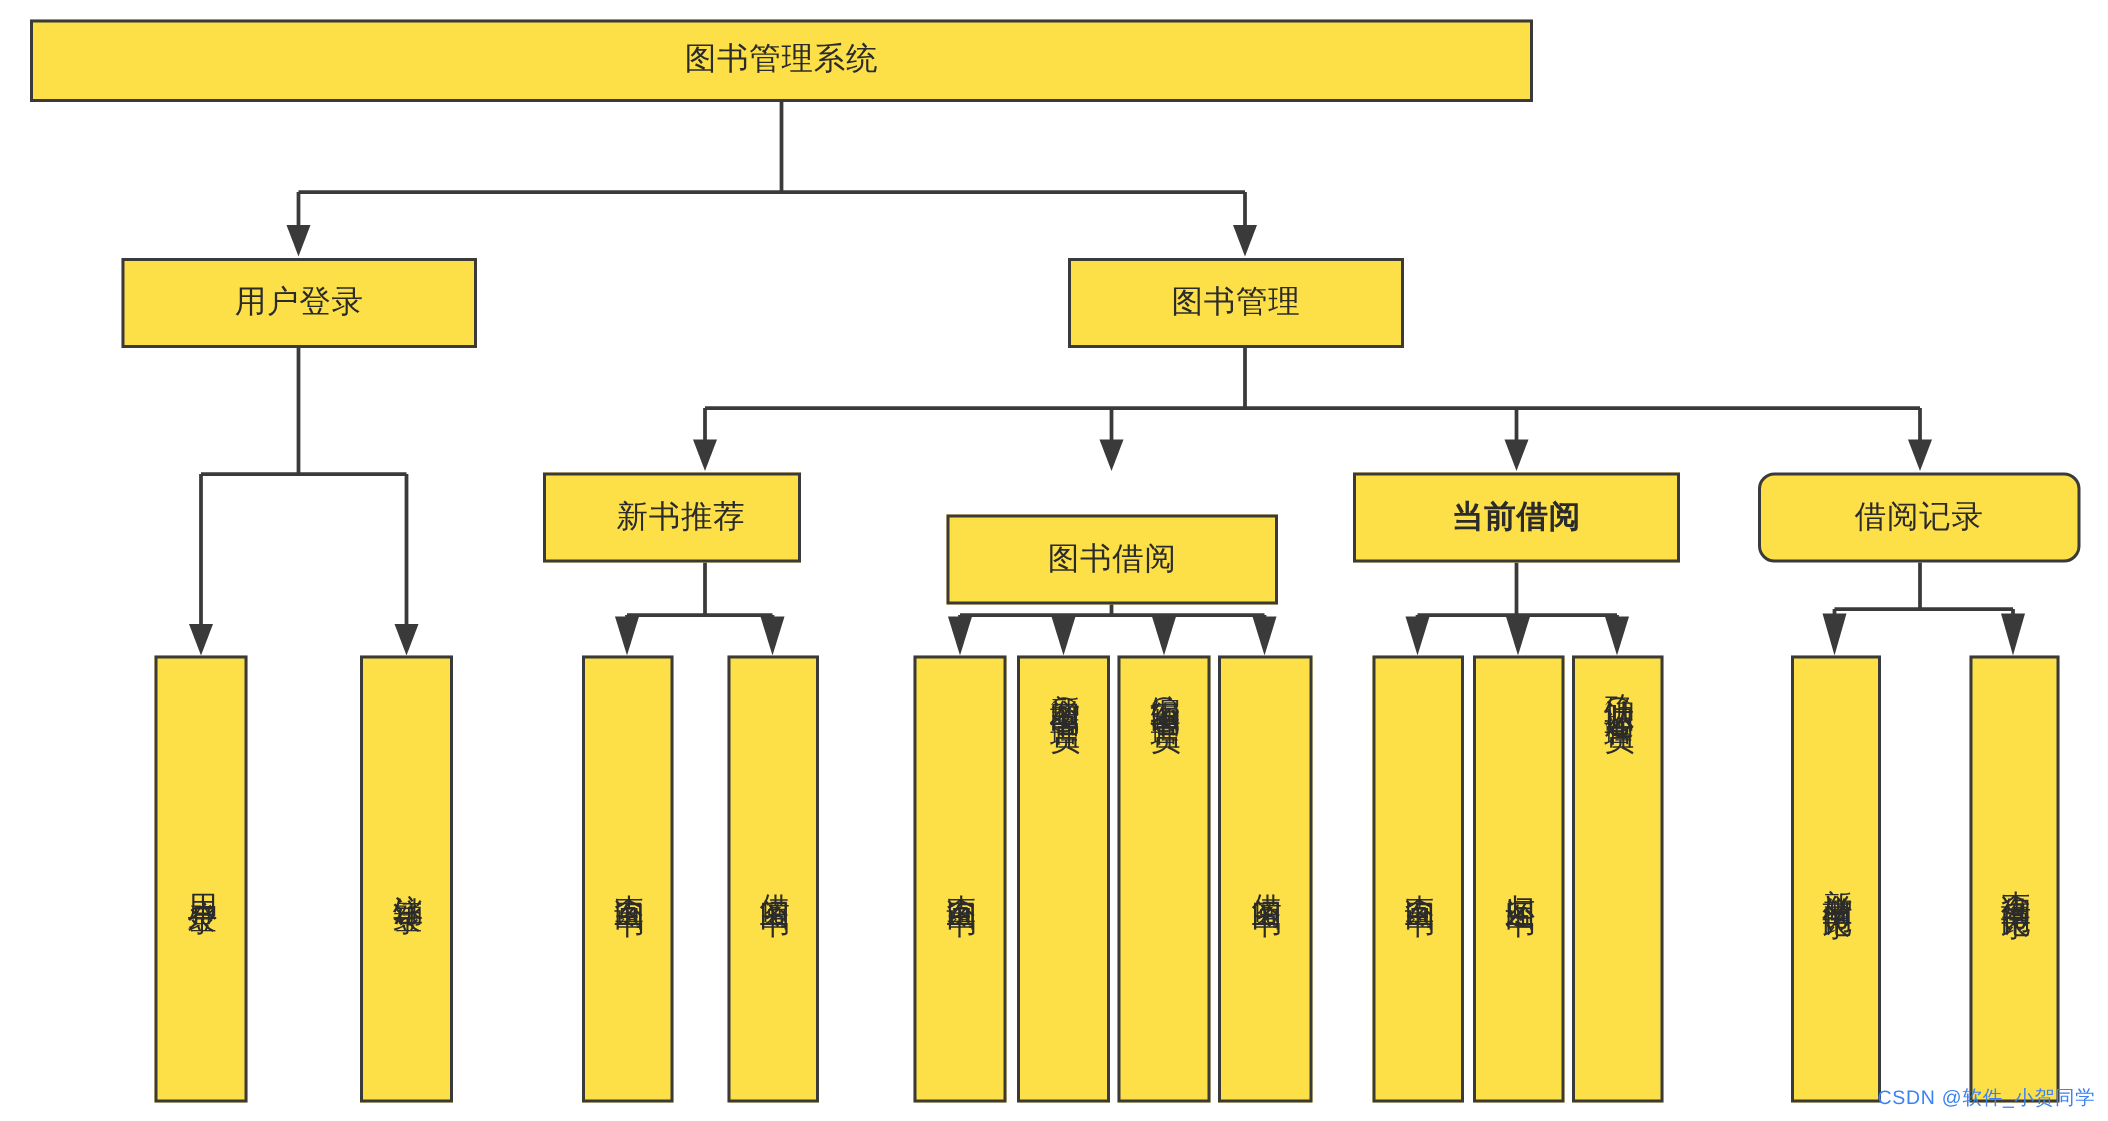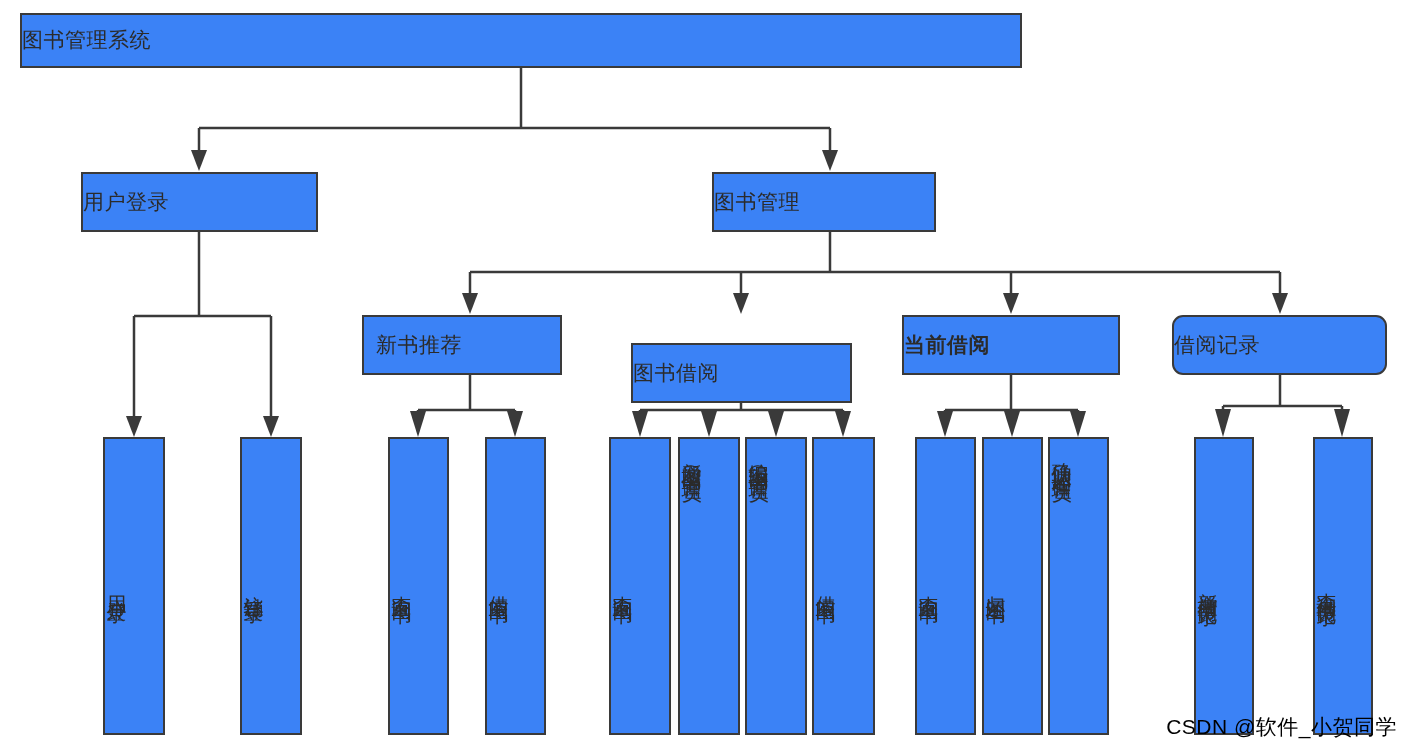--- a/index.html
+++ b/index.html
@@ -17,24 +17,25 @@
   #canvas {
     position: absolute;
     left: 0;
     top: 0;
     width: 1405px;
     height: 747px;
   }
   .node {
     position: absolute;
     box-sizing: border-box;
-    background: #3b82f6;
+    background: #fde047;
     border: 2.5px solid #3a3a3a;
     display: flex;
     align-items: center;
+    justify-content: center;
     color: #222222;
     z-index: 3;
   }
   .node .label {
     font-size: 21px;
     line-height: 1.15;
     letter-spacing: 0.5px;
     white-space: nowrap;
     color: #2b2b2b;
   }
@@ -50,22 +51,22 @@
     padding-top: 8px;
   }
   .node.leaf.short {
     align-items: center;
     padding-top: 0;
   }
   .watermark {
     position: absolute;
     right: 8px;
     bottom: 6px;
-    font-size: 21px;
-    color: #000000;
+    font-size: 13px;
+    color: #3b82f6;
     letter-spacing: 0.5px;
     z-index: 5;
     white-space: nowrap;
   }
   svg .edge {
     stroke: #3a3a3a;
     stroke-width: 2.5;
     fill: none;
   }
   svg .arrowhead {
@@ -141,21 +142,21 @@
   <span class="label">图书管理系统</span>
 </div>
 
 <div class="node" style="left:81px; top:172px; width:237px; height:60px;">
   <span class="label">用户登录</span>
 </div>
 <div class="node" style="left:712px; top:172px; width:224px; height:60px;">
   <span class="label">图书管理</span>
 </div>
 
-<div class="node" style="left:362px; top:315px; width:200px; height:60px;padding-left:12px;">
+<div class="node" style="left:362px; top:315px; width:172px; height:60px;padding-left:12px;">
   <span class="label">新书推荐</span>
 </div>
 <div class="node" style="left:631px; top:315px; width:221px; height:60px;margin-top:28px;">
   <span class="label">图书借阅</span>
 </div>
 <div class="node" style="left:902px; top:315px; width:218px; height:60px;font-weight:bold;">
   <span class="label">当前借阅</span>
 </div>
 <div class="node" style="left:1172px; top:315px; width:215px; height:60px;border-radius:11px;">
   <span class="label">借阅记录</span>

